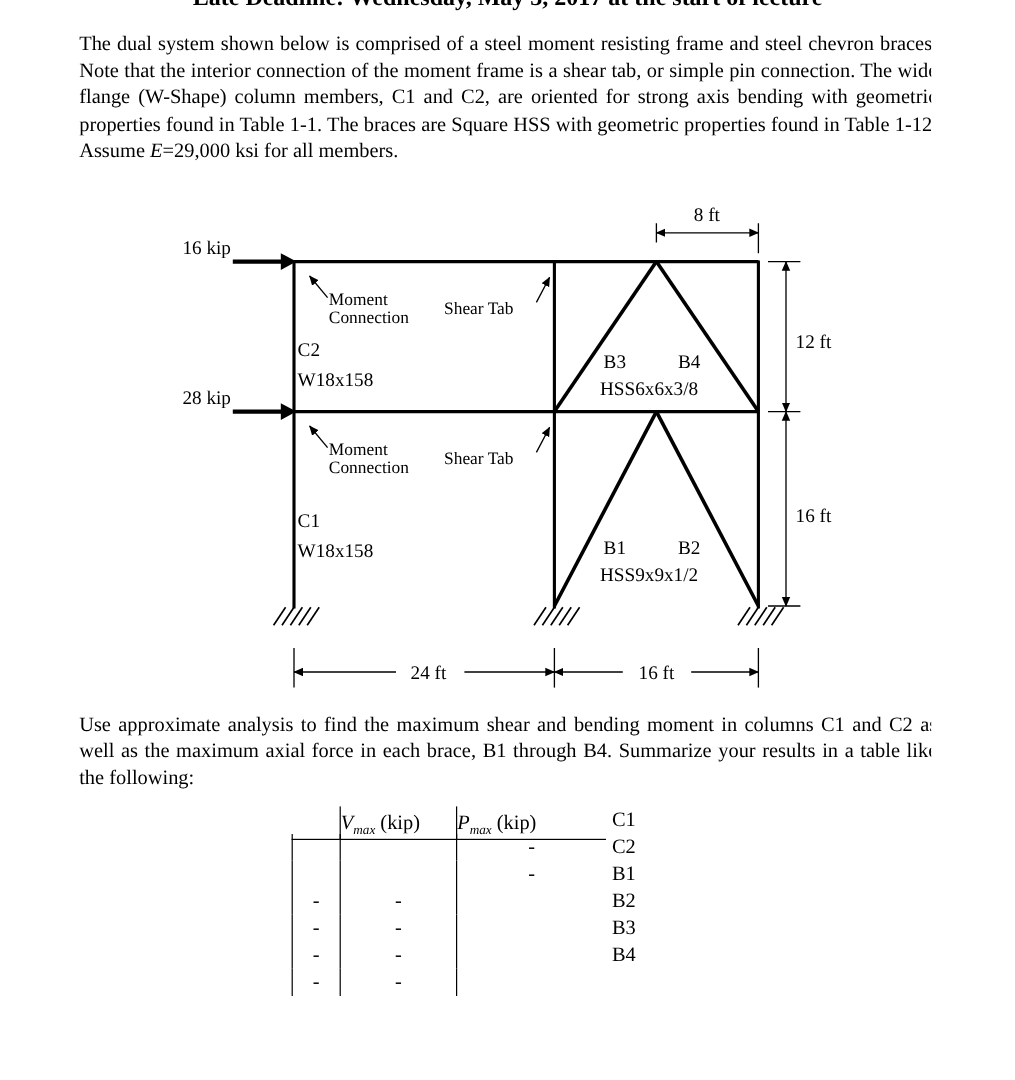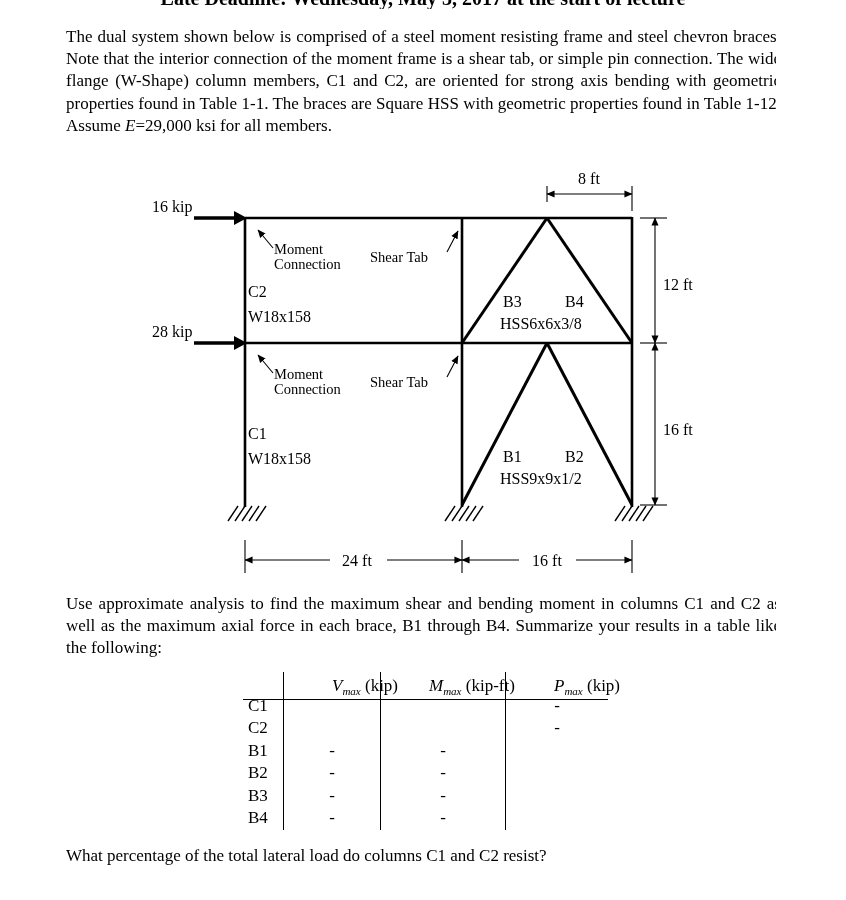--- a/index.html
+++ b/index.html
@@ -37,21 +37,21 @@
   #results-table{
     position:absolute;left:243px;top:672px;width:365px;
     display:grid;
     grid-template-columns:40px 97px 125px 103px;
     grid-auto-rows:22.5px;
     font-size:17px;
   }
   #results-table .hcell{
     height:27px;line-height:27px;
     border-bottom:1px solid #000;
-    text-align:left;white-space:nowrap;padding-left:48px;
+    text-align:left;white-space:nowrap;
   }
   #results-table .sep{border-left:1px solid #000;}
   #results-table .cell{
     line-height:22.5px;text-align:center;
   }
   #results-table .lbl{text-align:left;padding-left:5px;}
   .hsym{font-style:italic;}
   .hsub{font-style:italic;font-size:11px;vertical-align:-4px;}
 </style>
 </head>
@@ -179,21 +179,20 @@
     </g>
     <text x="547" y="566" text-anchor="middle">16 ft</text>
   </svg>
 
   <div class="para" id="task-para">Use approximate analysis to find the maximum shear and bending moment in columns C1 and C2 as well as the maximum axial force in each brace, B1 through B4. Summarize your results in a table like the following:</div>
 
   <div id="results-table">
 
     <div class="hcell"></div>
     <div class="hcell sep"><span class="hsym">V</span><span class="hsub">max</span><span> (kip)</span></div>
-    <div class="hcell sep"><span class="hsym">M</span><span class="hsub">max</span><span> (kip-ft)</span></div>
     <div class="hcell sep"><span class="hsym">P</span><span class="hsub">max</span><span> (kip)</span></div>
 
     <div class="cell lbl">C1</div>
     <div class="cell sep"></div>
     <div class="cell sep"></div>
     <div class="cell sep">-</div>
 
     <div class="cell lbl">C2</div>
     <div class="cell sep"></div>
     <div class="cell sep"></div>
@@ -213,15 +212,14 @@
     <div class="cell sep">-</div>
     <div class="cell sep">-</div>
     <div class="cell sep"></div>
 
     <div class="cell lbl">B4</div>
     <div class="cell sep">-</div>
     <div class="cell sep">-</div>
     <div class="cell sep"></div>
   </div>
 
-  <div class="para" id="question-line">What percentage of the total lateral load do columns C1 and C2 resist?</div>
 
 </div>
 
 </body></html>

